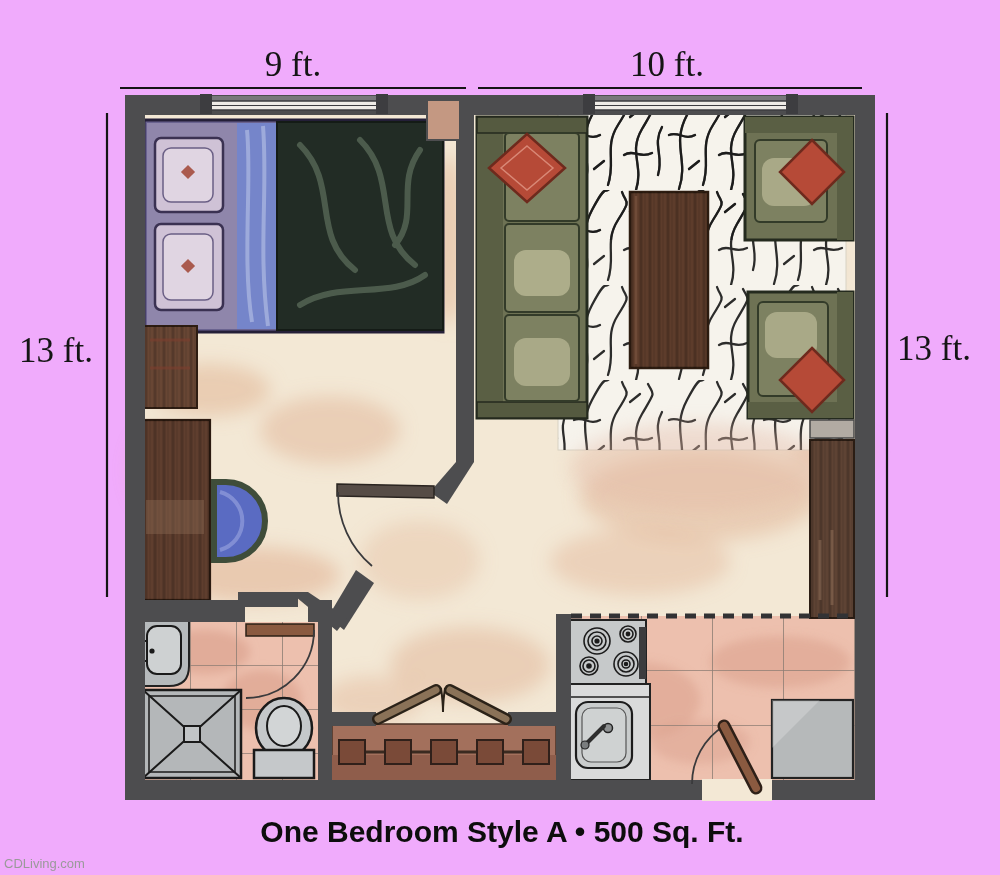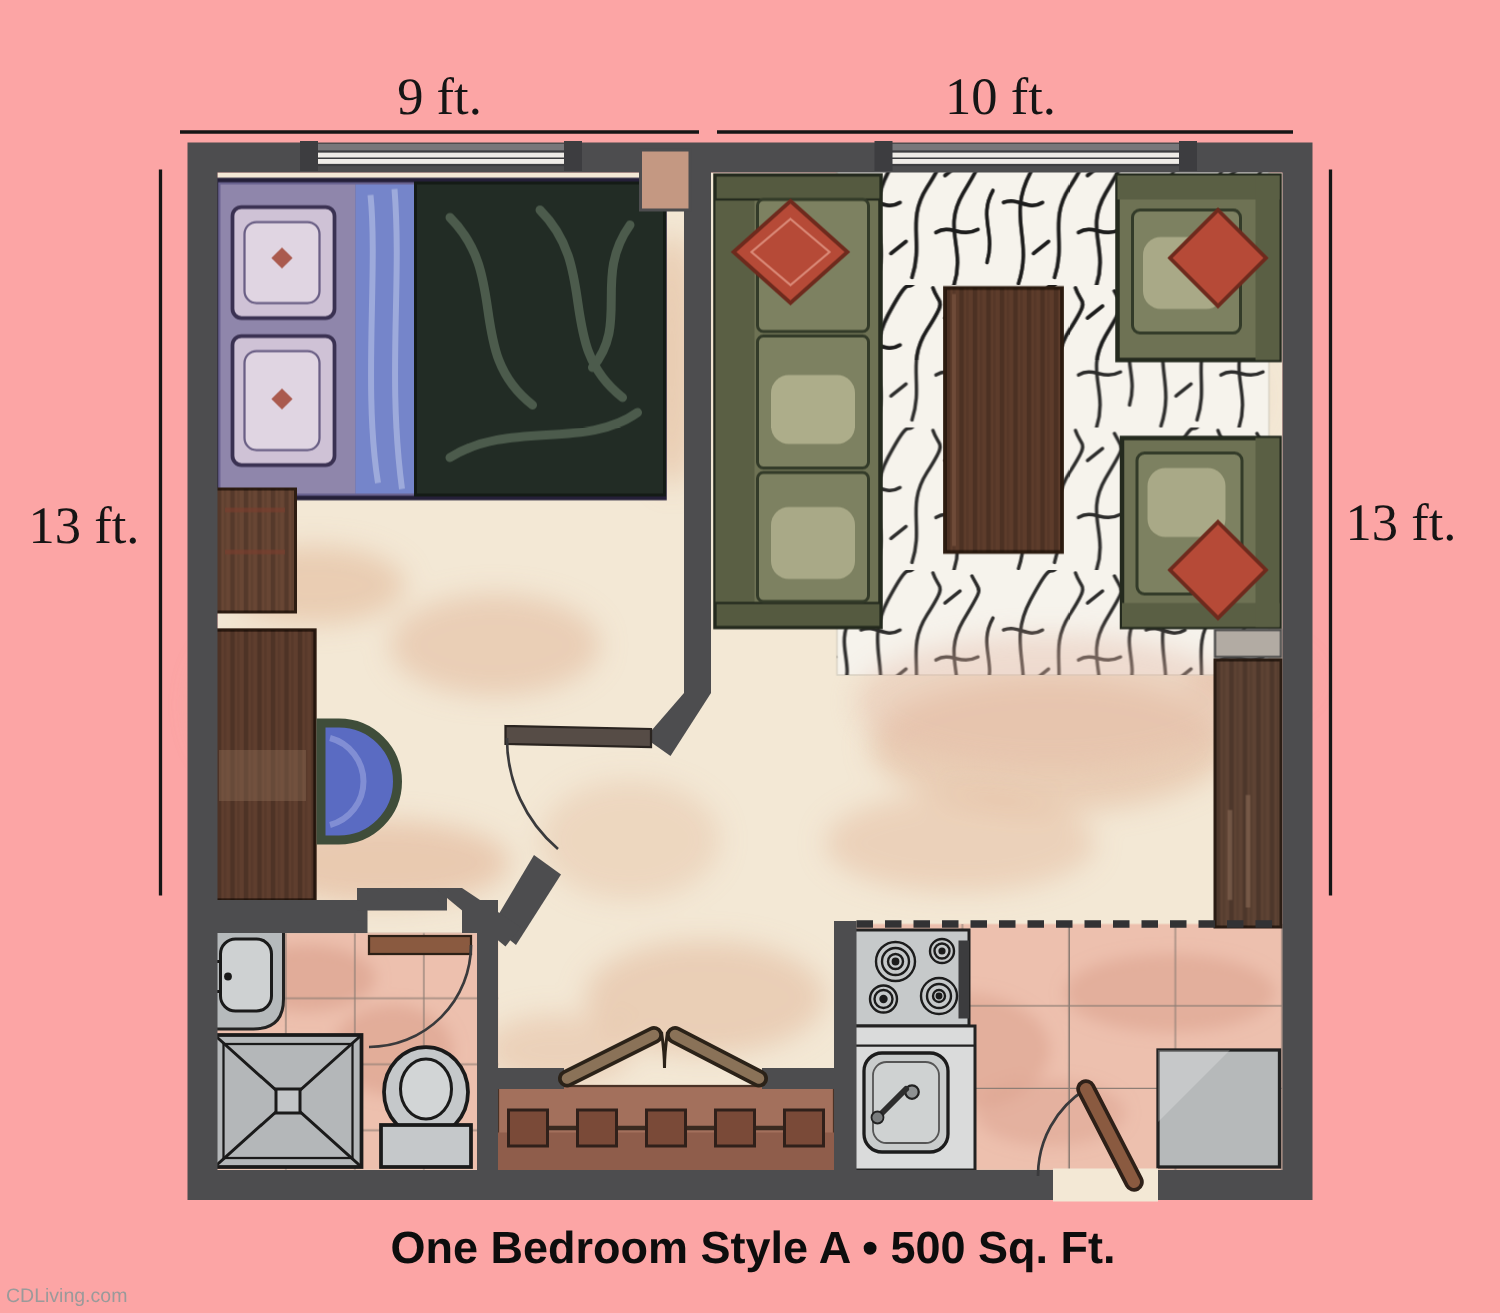--- a/index.html
+++ b/index.html
@@ -1,16 +1,16 @@
 <!DOCTYPE html>
 <html><head>
 <meta charset="utf-8">
 <style>
   html,body{margin:0;padding:0;background:#ffffff;}
-  .stage{position:relative;width:1000px;height:875px;background:#fca5a5;overflow:hidden;}
+  .stage{position:relative;width:1000px;height:875px;background:#f0abfc;overflow:hidden;}
   svg{position:absolute;left:0;top:0;}
   text{user-select:none;}
   .dim-label{font-family:"Liberation Serif",serif;font-size:35px;fill:#151515;}
   .caption{font-family:"Liberation Sans",sans-serif;font-size:30px;font-weight:bold;fill:#0d0d0d;}
   .watermark{font-family:"Liberation Sans",sans-serif;font-size:13px;fill:#9a9a9a;}
   .wallfill{fill:#4d4d4f;}
   .arc{fill:none;stroke:#3a3a3c;stroke-width:1.8;}
 </style>
 </head>
 <body>

